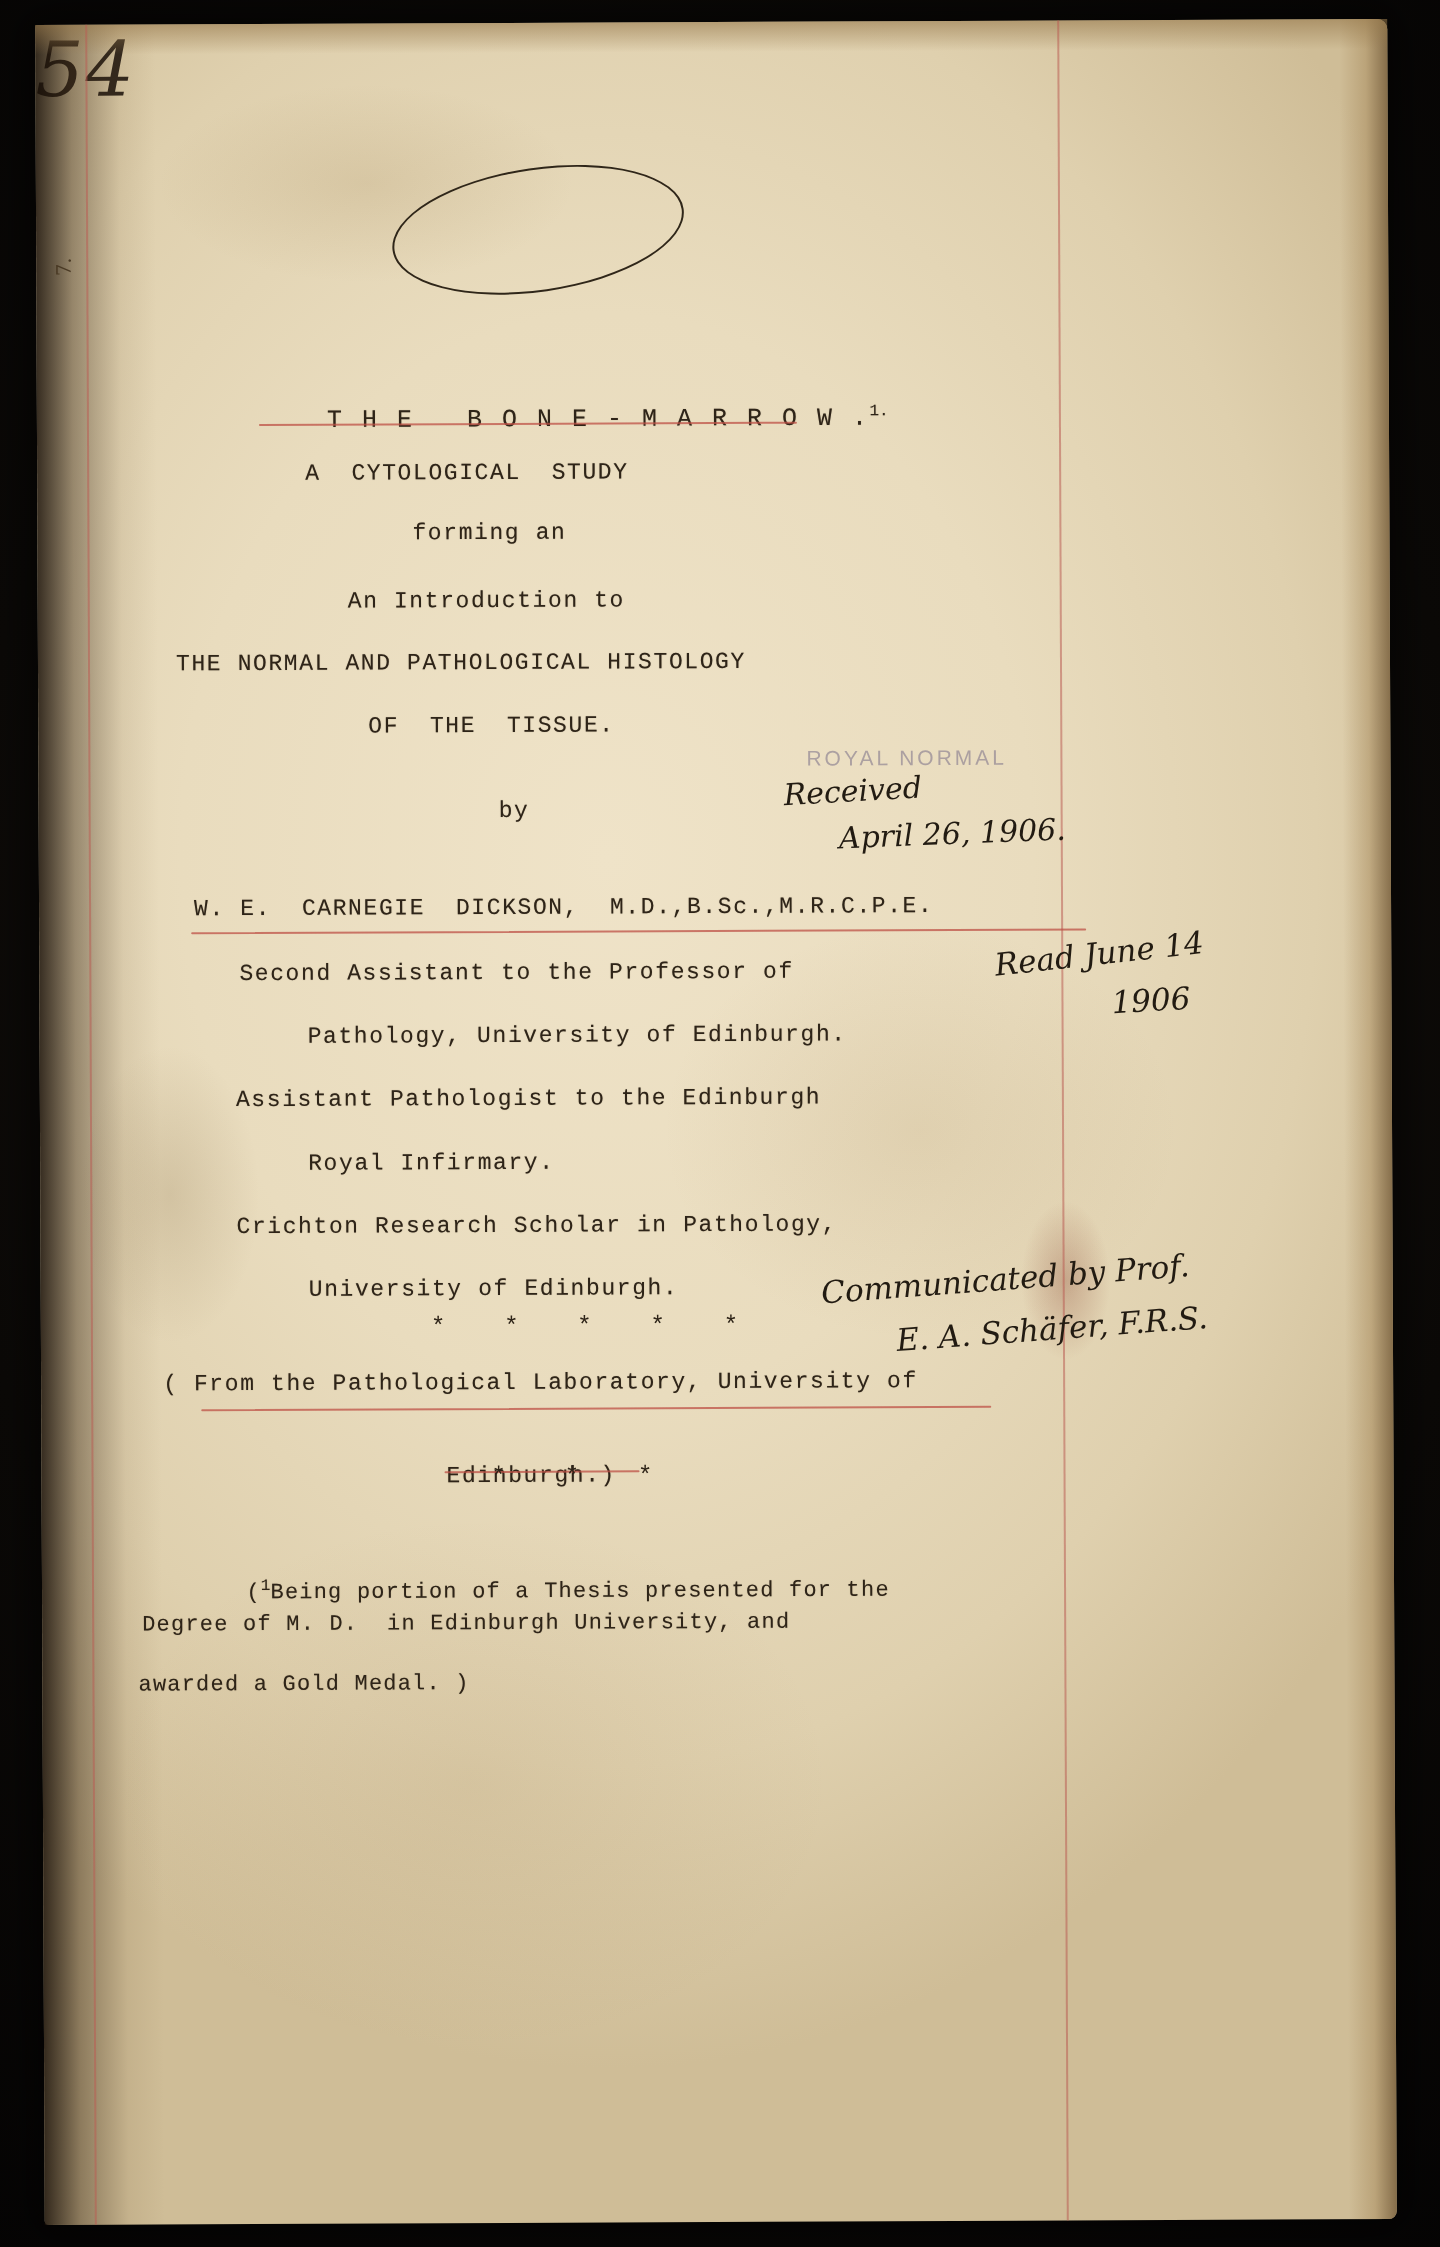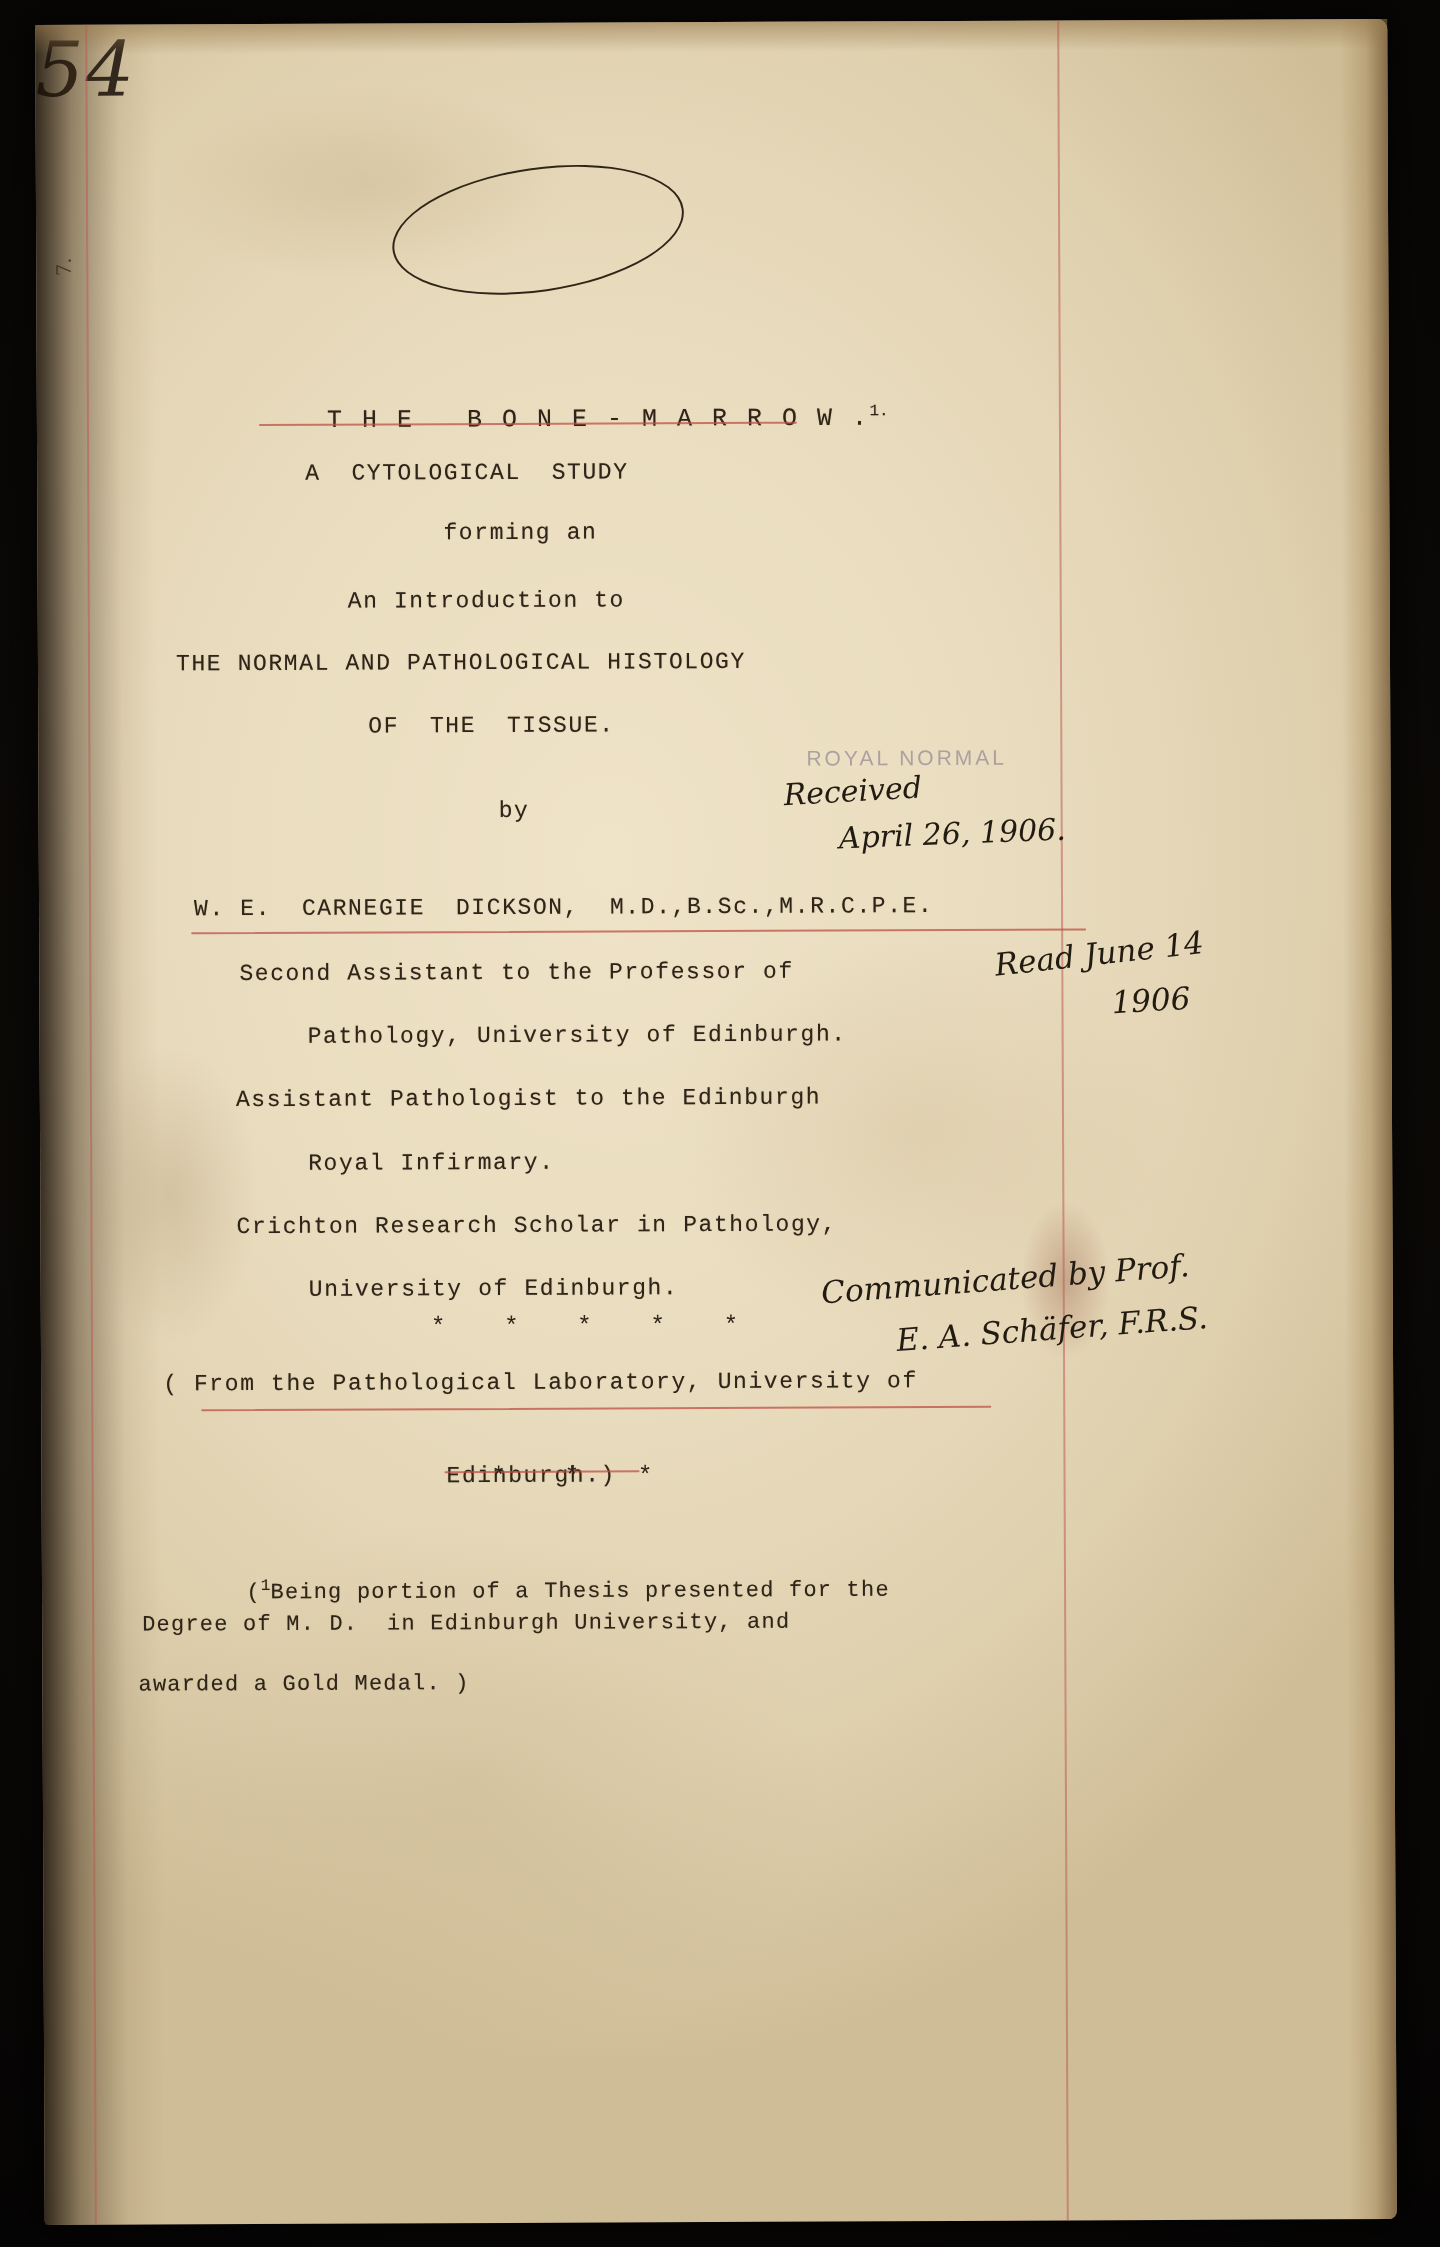--- a/index.html
+++ b/index.html
@@ -199,21 +199,21 @@
     <div class="ink-num" style="left:415px; top:155px;">54</div>
 
     <div class="margin-tick" style="left:18px; top:230px;">7.</div>
 
     <div class="typed t-title" style="left:185px; top:352px;">
       <span>T H E   B O N E - M A R R O W .</span><span class="sup">1.</span>
     </div>
     <div class="redline" style="left:222px; top:400px; width:538px;"></div>
 
     <div class="typed t-line" style="left:268px; top:437px;">A  CYTOLOGICAL  STUDY</div>
-    <div class="typed t-line" style="left:406px; top:497px;">forming an</div>
+    <div class="typed t-line" style="left:375px; top:497px;">forming an</div>
     <div class="typed t-line" style="left:310px; top:565px;">An Introduction to</div>
     <div class="typed t-line" style="left:138px; top:627px;">THE NORMAL AND PATHOLOGICAL HISTOLOGY</div>
     <div class="typed t-line" style="left:330px; top:690px;">OF  THE  TISSUE.</div>
 
     <div class="stamp" style="left:768px; top:725px;">ROYAL NORMAL</div>
 
     <div class="typed t-line" style="left:460px; top:775px;">by</div>
 
     <div class="ink" style="left:745px; top:752px; font-size:30px; transform:rotate(-3deg);">Received</div>
     <div class="ink" style="left:800px; top:795px; font-size:30px; transform:rotate(-2deg);">April 26, 1906.</div>

